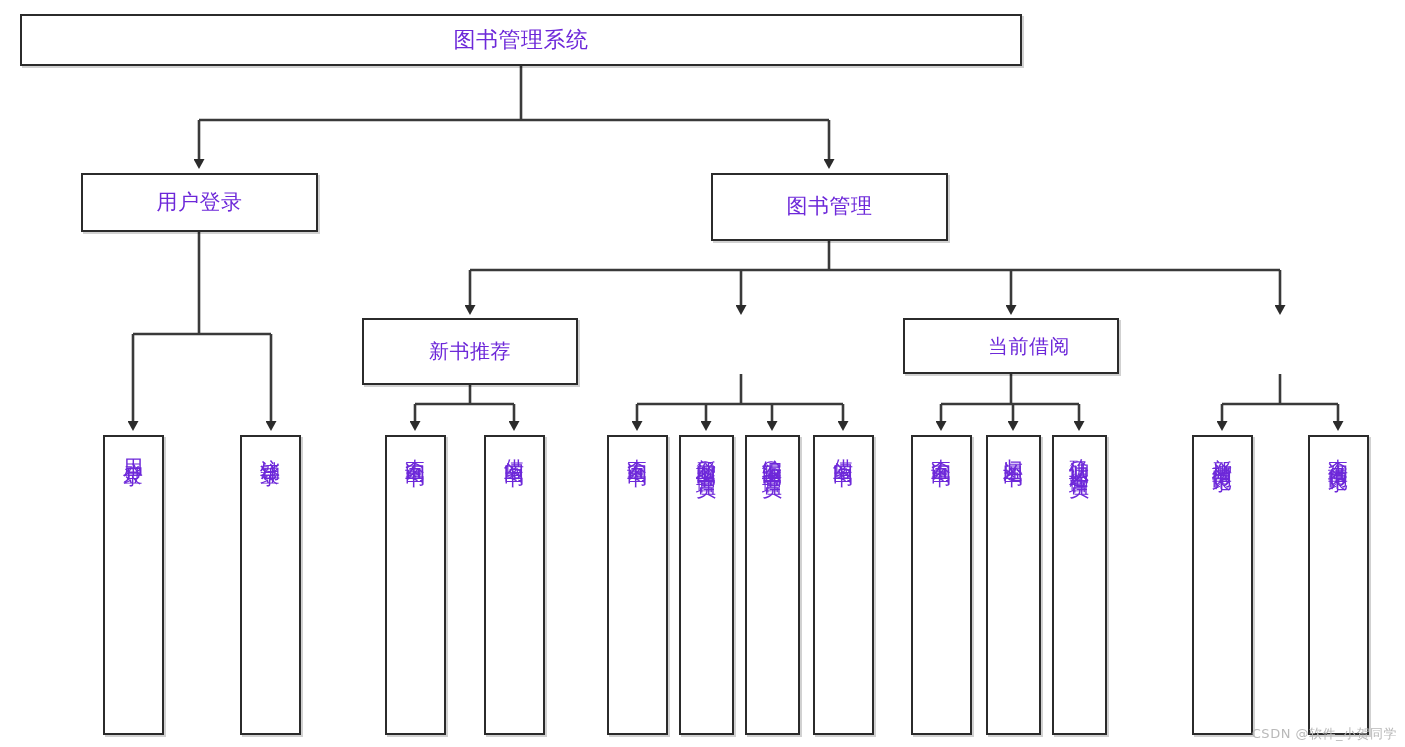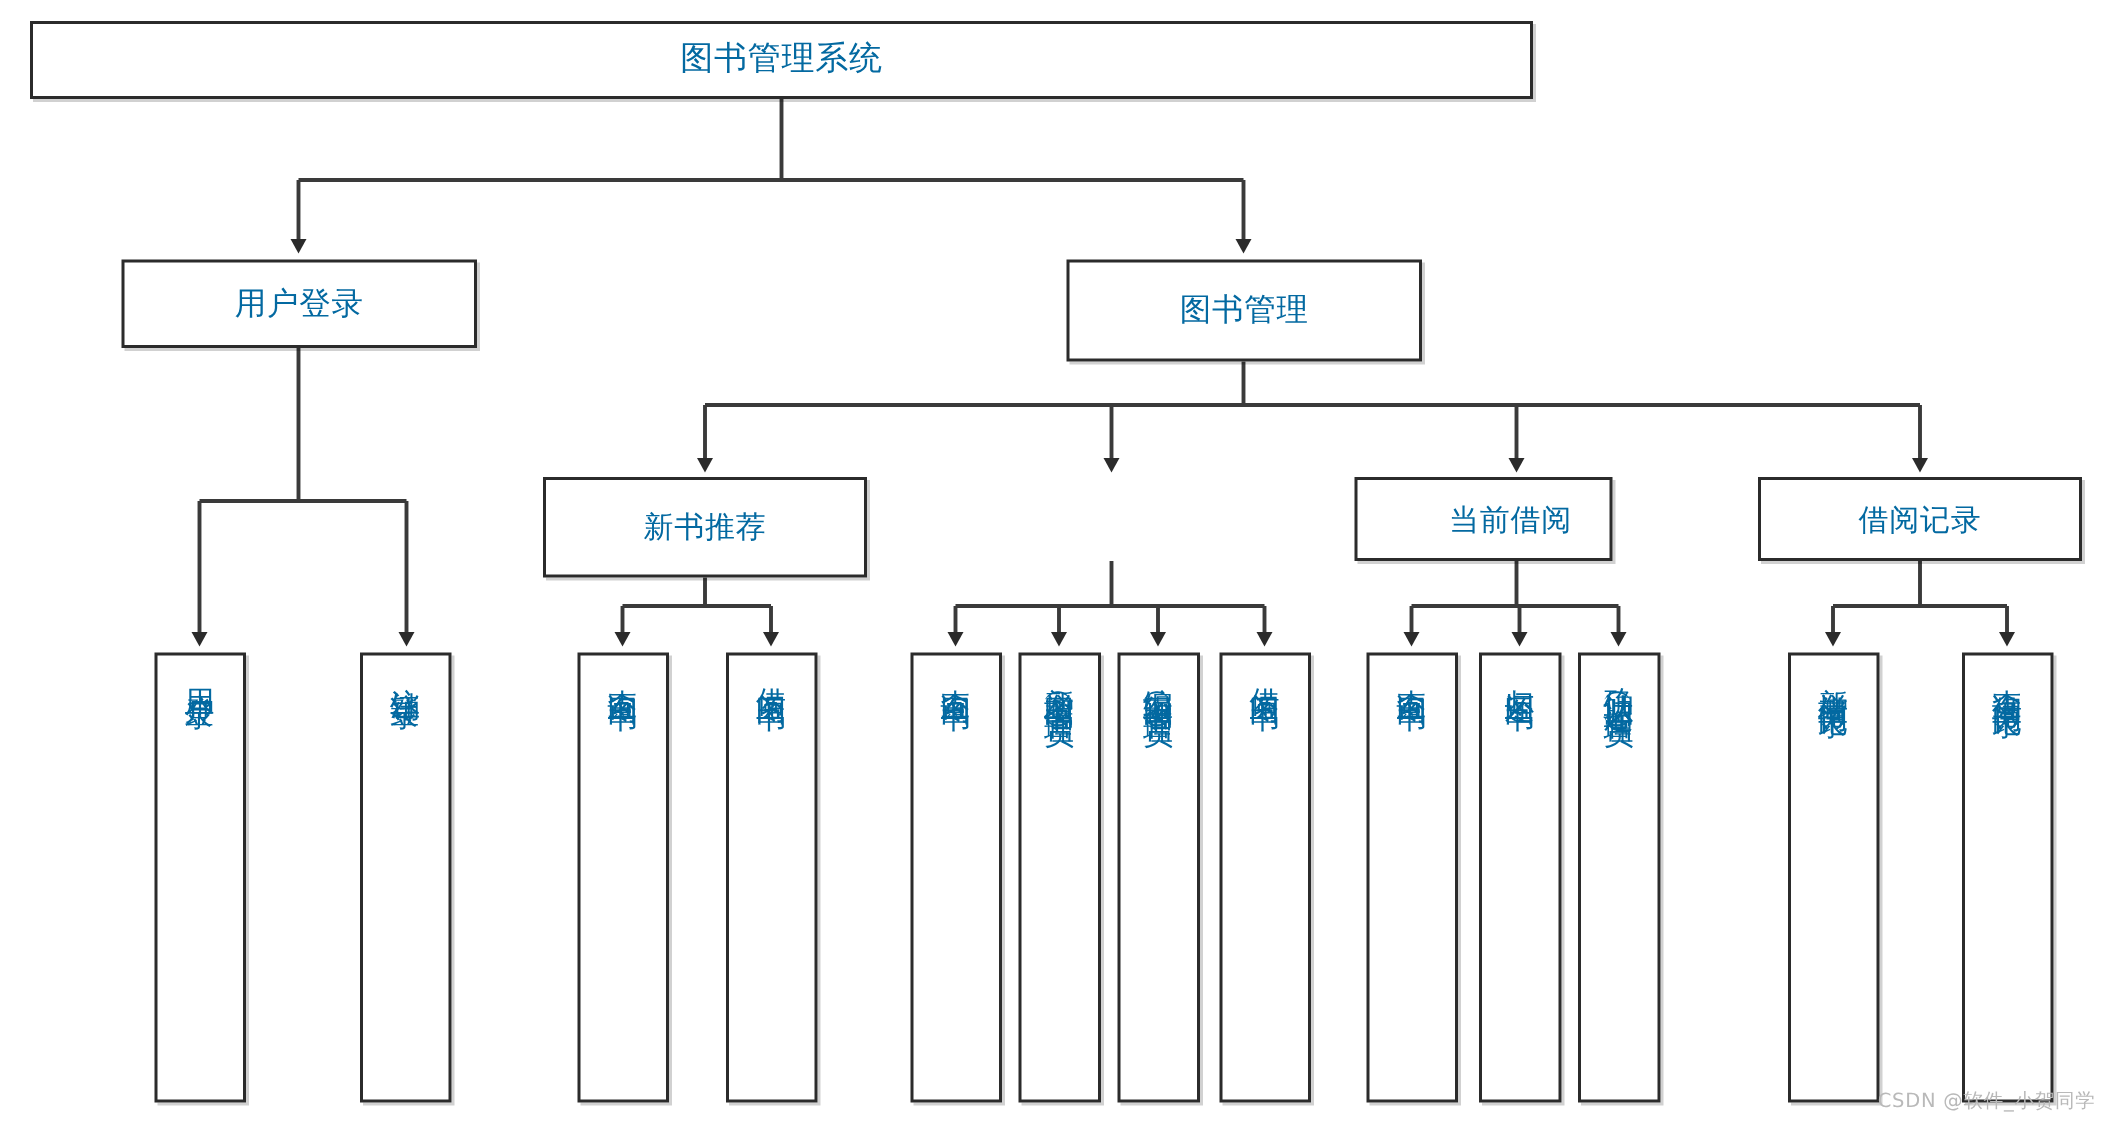--- a/index.html
+++ b/index.html
@@ -30,21 +30,21 @@
   
   .node {
     position: absolute;
     box-sizing: border-box;
     background: #ffffff;
     border: 2px solid #2b2b2b;
     box-shadow: 2px 2px 0 0 rgba(0,0,0,0.18);
     display: flex;
     align-items: center;
     justify-content: center;
-    color: #0369a1;
+    color: #6d28d9;
   }
   .node .label {
     display: block;
     text-align: center;
     line-height: 1.12;
     letter-spacing: 0.5px;
     white-space: nowrap;
   }
   
   .node.h .label {
@@ -150,27 +150,24 @@
 
   <div class="node h" style="left:711px; top:173px; width:237px; height:68px;">
     <span class="label">图书管理</span>
   </div>
 
   <div class="node h lvl3" style="left:362px; top:318px; width:216px; height:67px;">
     <span class="label">新书推荐</span>
   </div>
 
 
-  <div class="node h lvl3" style="left:903px; top:318px; width:172px; height:56px;padding-left:36px;">
+  <div class="node h lvl3" style="left:903px; top:318px; width:216px; height:56px;padding-left:36px;">
     <span class="label">当前借阅</span>
   </div>
 
-  <div class="node h lvl3" style="left:1172px; top:318px; width:216px; height:56px;">
-    <span class="label">借阅记录</span>
-  </div>
 
   <div class="node v" style="left:103px; top:435px; width:61px; height:300px;">
     <span class="label">用户登录</span>
   </div>
 
   <div class="node v" style="left:240px; top:435px; width:61px; height:300px;">
     <span class="label">注销登录</span>
   </div>
 
   <div class="node v" style="left:385px; top:435px; width:61px; height:300px;">

